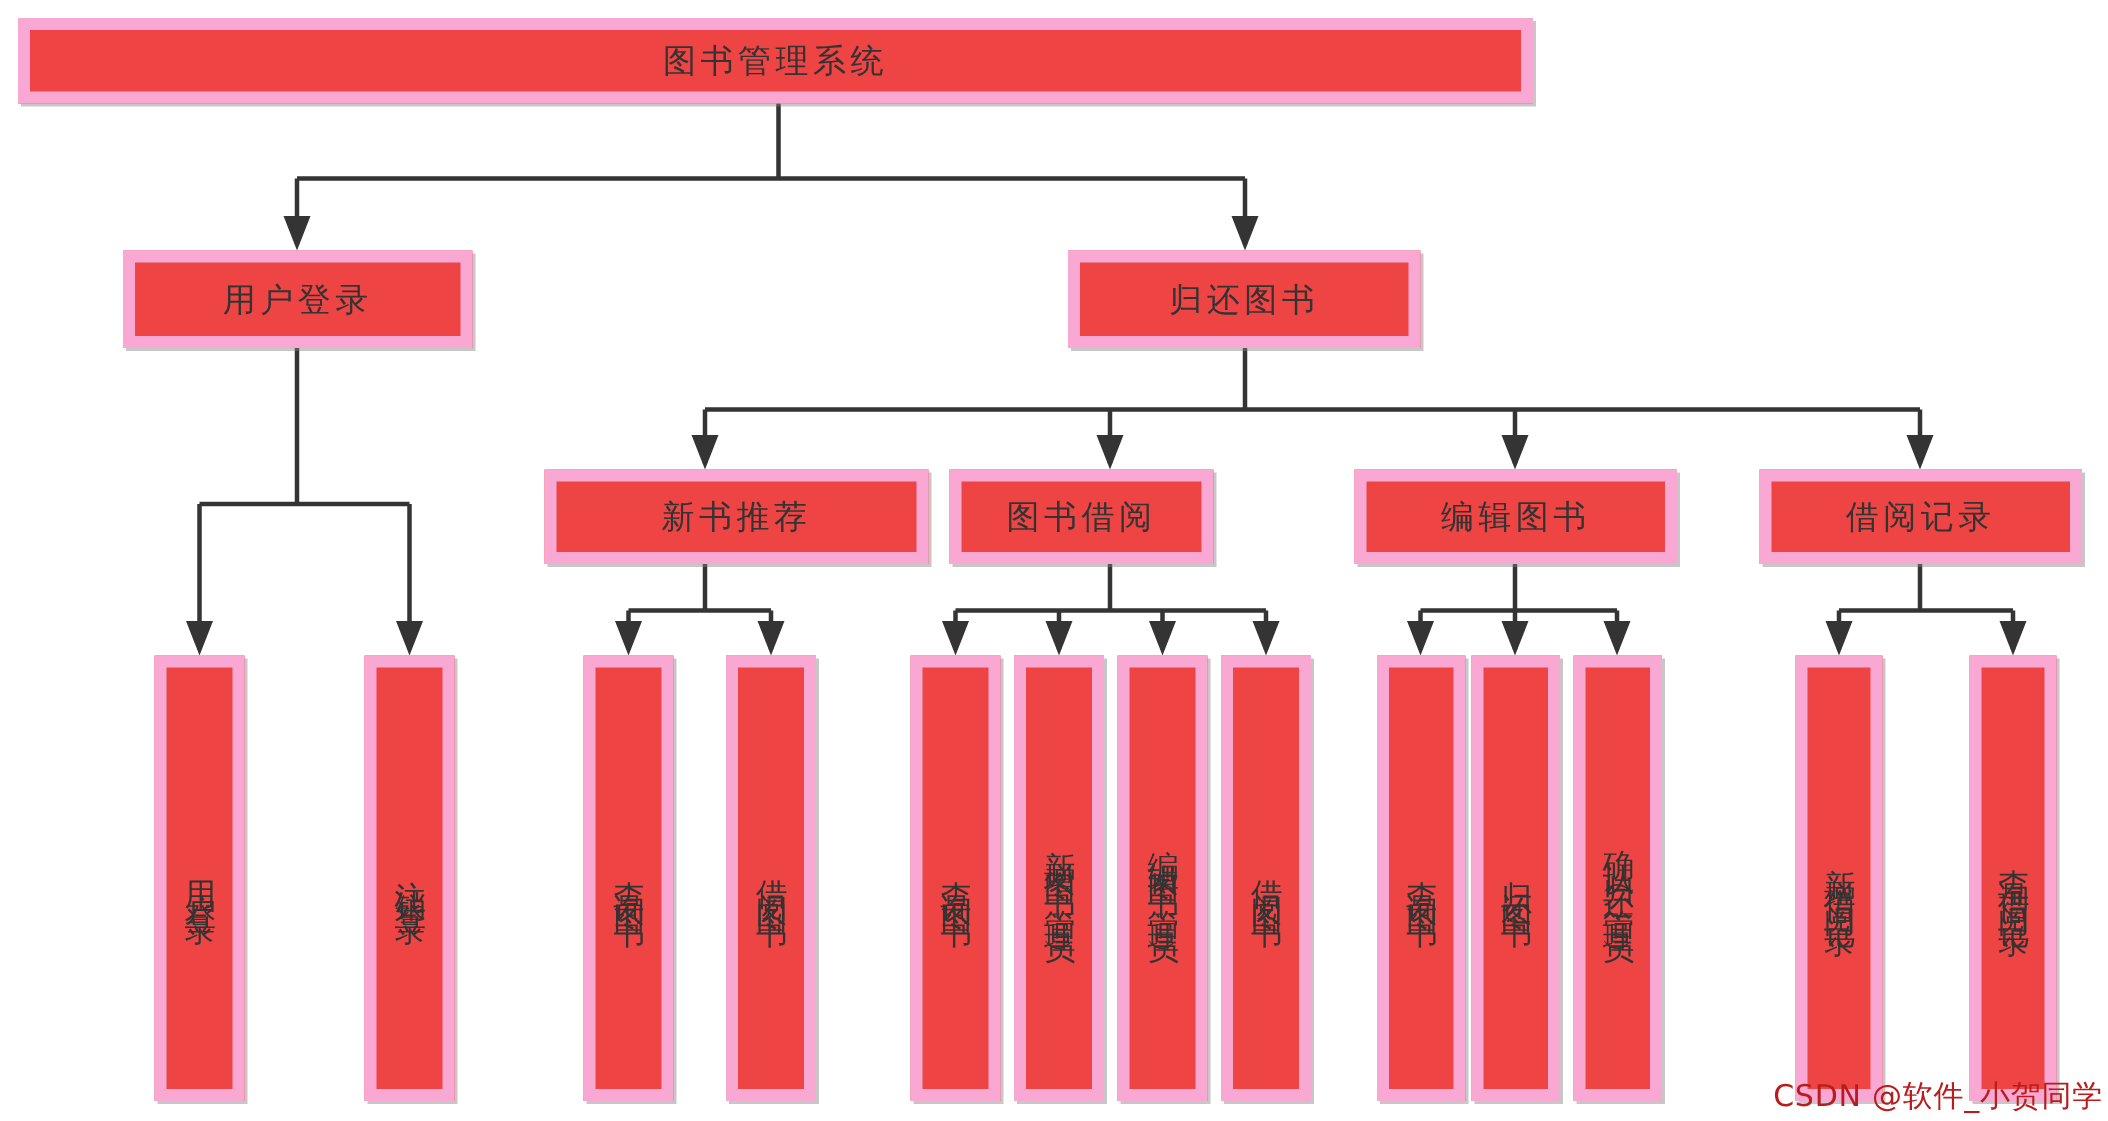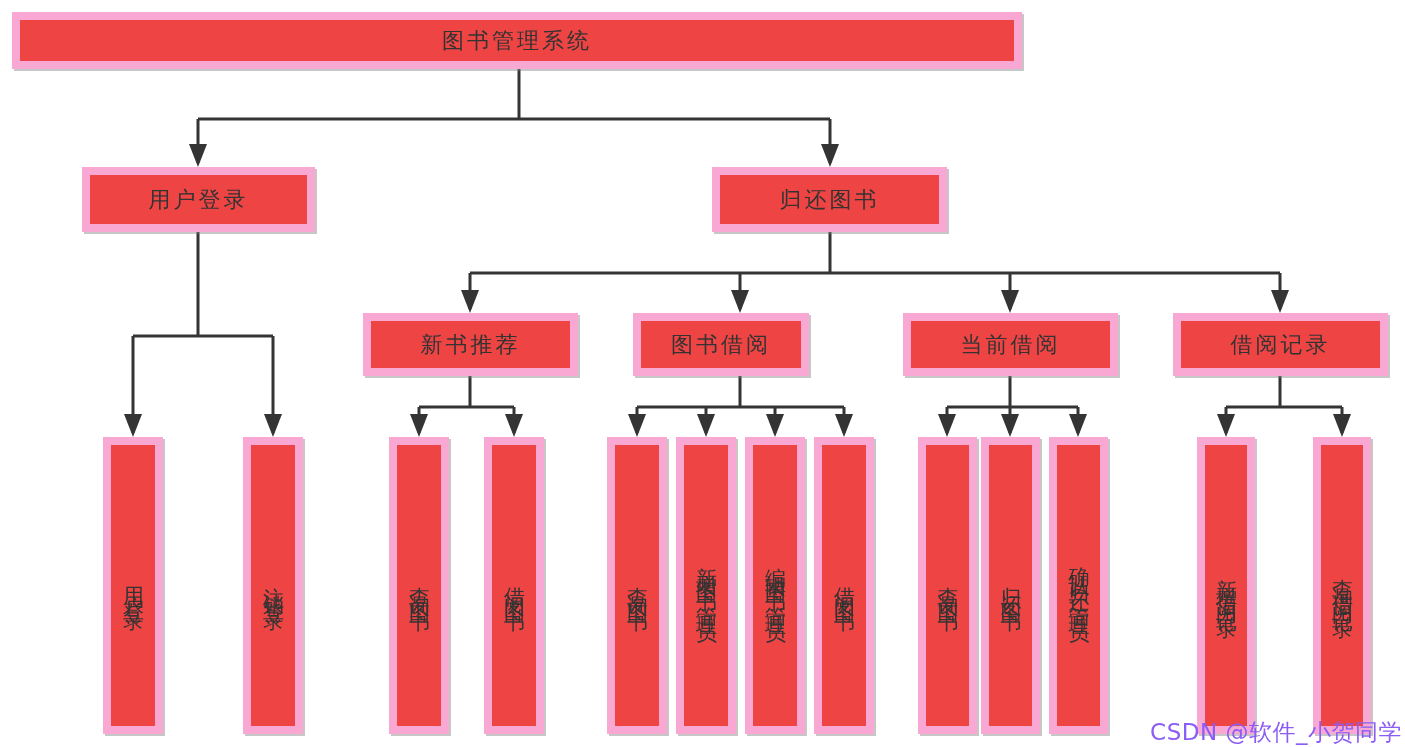--- a/index.html
+++ b/index.html
@@ -47,23 +47,23 @@
     text-orientation: mixed;
     font-size: 21px;
     letter-spacing: 8px;
     line-height: 1;
     color: #333333;
   }
   .watermark {
     position: absolute;
     right: 3px;
     top: 717px;
-    font-size: 23px;
+    font-size: 20px;
     letter-spacing: 0.5px;
-    color: #8b5cf6;
+    color: #b91c1c;
     white-space: nowrap;
     z-index: 10;
   }
 </style>
 </head>
 <body>
 
 <div class="canvas">
 
   <svg class="wires" viewBox="0 0 1405 747" xmlns="http://www.w3.org/2000/svg">
@@ -113,28 +113,28 @@
     <span class="htext">图书管理系统</span>
   </div>
 
   <div class="node" style="left:82px; top:167px; width:233px; height:65px;">
     <span class="htext">用户登录</span>
   </div>
   <div class="node" style="left:712px; top:167px; width:235px; height:65px;">
     <span class="htext">归还图书</span>
   </div>
 
-  <div class="node" style="left:363px; top:313px; width:215px; height:63px;">
+  <div class="node" style="left:363px; top:313px; width:256px; height:63px;">
     <span class="htext">新书推荐</span>
   </div>
   <div class="node" style="left:633px; top:313px; width:176px; height:63px;">
     <span class="htext">图书借阅</span>
   </div>
   <div class="node" style="left:903px; top:313px; width:215px; height:63px;">
-    <span class="htext">当前借阅</span>
+    <span class="htext">编辑图书</span>
   </div>
   <div class="node" style="left:1173px; top:313px; width:215px; height:63px;">
     <span class="htext">借阅记录</span>
   </div>
 
   <div class="node" style="left:103px; top:437px; width:60px; height:297px;">
     <span class="vtext">用户登录</span>
   </div>
   <div class="node" style="left:243px; top:437px; width:60px; height:297px;">
     <span class="vtext">注销登录</span>

